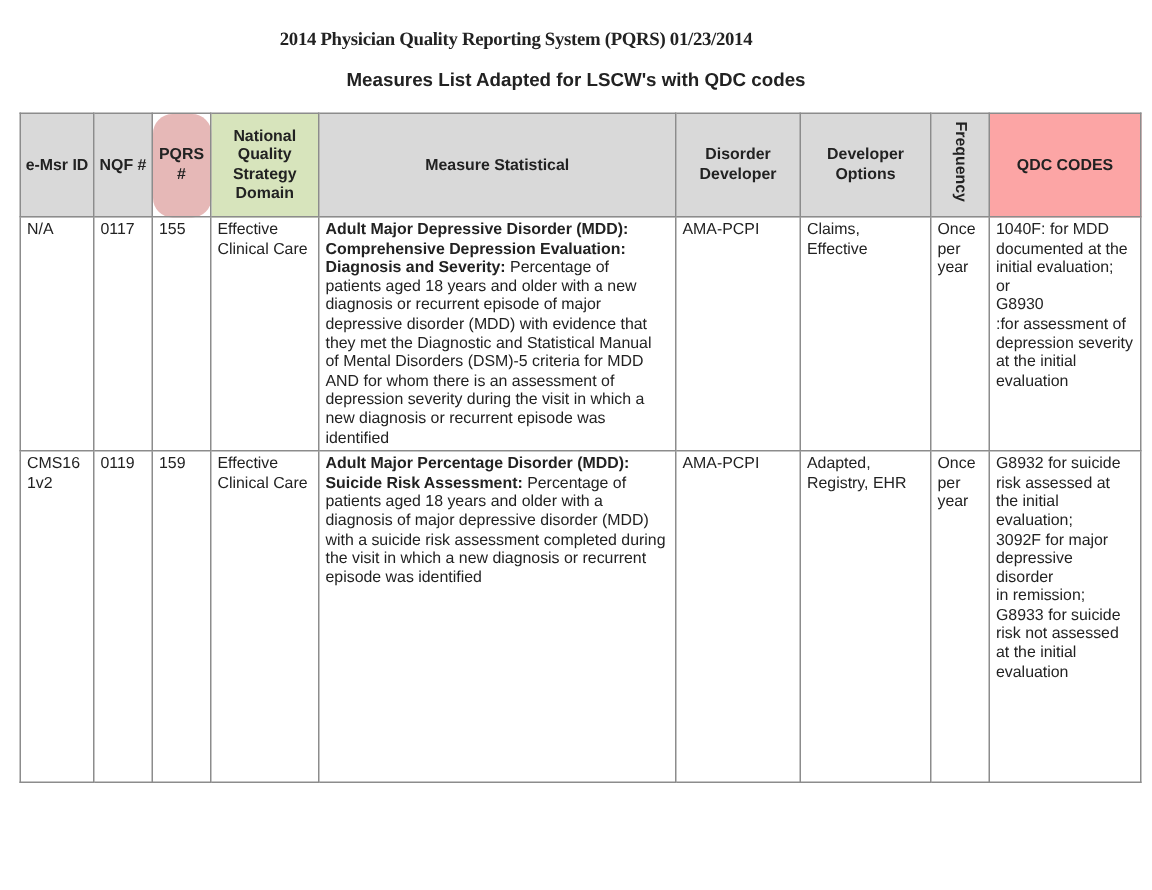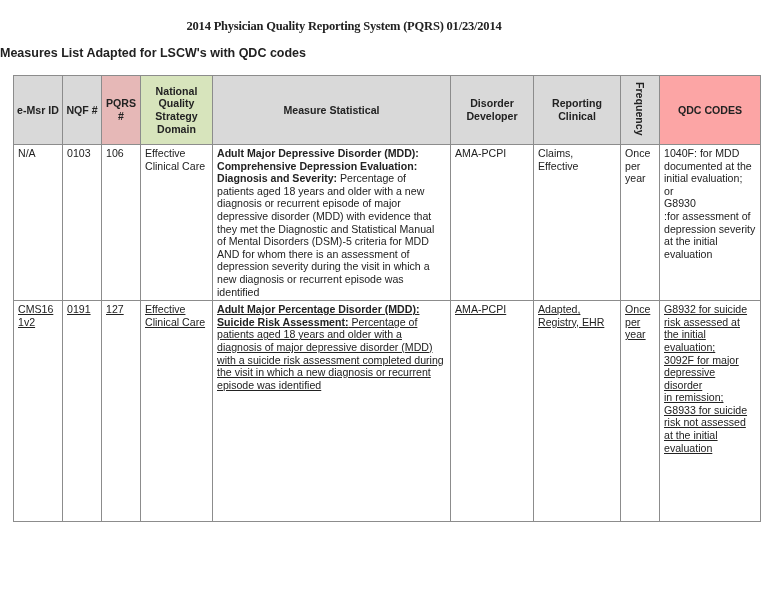--- a/index.html
+++ b/index.html
@@ -1,28 +1,28 @@
 <!DOCTYPE html>
 <html><head>
 <meta charset="utf-8">
 <style>
   html, body { margin:0; padding:0; background:#ffffff; }
   body { width:768px; height:593px; position:relative; overflow:hidden; font-family:"Liberation Sans", sans-serif; color:#222; }
   .title1 { position:absolute; top:19px; left:0; width:688px; text-align:center; font-family:"Liberation Serif", serif; font-weight:bold; font-size:12.5px; letter-spacing:-0.2px; }
-  .title2 { position:absolute; top:46px; left:0; width:768px; font-weight:bold; font-size:12.5px; }
+  .title2 { position:absolute; top:46px; left:0; width:768px; text-align:center; font-weight:bold; font-size:12.5px; }
   table { position:absolute; top:75px; left:13px; width:747px; border-collapse:collapse; table-layout:fixed; font-size:10.6px; line-height:12.6px; }
   th, td { border:1px solid #8c8c8c; vertical-align:top; padding:2px 4px; }
   th { background:#d9d9d9; font-weight:bold; text-align:center; vertical-align:middle; height:64px; padding:2px 3px; }
-  th.pqrs { background:#e6b8b7; }
+  th.pqrs { background:#e6b8b7;border-radius:13px; }
   th.nqs { background:#d7e4bc; }
   th.qdc { background:#fca5a5;text-align:center; }
   th.freq { padding:0; }
   .vert { writing-mode:vertical-rl; display:inline-block; font-weight:bold; }
   tr.r1 td { height:141px; }
-  tr.r2 td { height:216px;text-decoration:underline; }
+  tr.r2 td { height:216px; }
   b { font-weight:bold; }
   .pre { white-space:pre-line; }
 </style>
 </head>
 <body>
 
 <div class="title1">2014 Physician Quality Reporting System (PQRS) 01/23/2014</div>
 <div class="title2">Measures List Adapted for LSCW's with QDC codes</div>
 
 <table>
@@ -38,44 +38,44 @@
       <col style="width:101px">
   </colgroup>
   <thead>
     <tr>
       <th>e-Msr ID</th>
       <th>NQF #</th>
       <th class="pqrs">PQRS #</th>
       <th class="nqs">National Quality Strategy Domain</th>
       <th>Measure Statistical</th>
       <th>Disorder Developer</th>
-      <th>Reporting Clinical</th>
+      <th>Developer Options</th>
       <th class="freq"><span class="vert">Frequency</span></th>
       <th class="qdc">QDC CODES</th>
     </tr>
   </thead>
   <tbody>
     <tr class="r1">
       <td>N/A</td>
-      <td>0103</td>
-      <td>106</td>
+      <td>0117</td>
+      <td>155</td>
       <td>Effective Clinical Care</td>
       <td><b>Adult Major Depressive Disorder (MDD): Comprehensive Depression Evaluation: Diagnosis and Severity:</b><span> Percentage of patients aged 18 years and older with a new diagnosis or recurrent episode of major depressive disorder (MDD) with evidence that they met the Diagnostic and Statistical Manual of Mental Disorders (DSM)-5 criteria for MDD AND for whom there is an assessment of depression severity during the visit in which a new diagnosis or recurrent episode was identified</span></td>
       <td>AMA-PCPI</td>
       <td>Claims, Effective</td>
       <td>Once per year</td>
       <td class="pre">1040F: for MDD documented at the initial evaluation;
  or
 G8930
 :for assessment of depression severity at the initial evaluation</td>
     </tr>
     <tr class="r2">
       <td style="word-break:break-all">CMS161v2</td>
-      <td>0191</td>
-      <td>127</td>
+      <td>0119</td>
+      <td>159</td>
       <td>Effective Clinical Care</td>
       <td><b>Adult Major Percentage Disorder (MDD): Suicide Risk Assessment:</b><span> Percentage of patients aged 18 years and older with a diagnosis of major depressive disorder (MDD) with a suicide risk assessment completed during the visit in which a new diagnosis or recurrent episode was identified</span></td>
       <td>AMA-PCPI</td>
       <td>Adapted, Registry, EHR</td>
       <td>Once per year</td>
       <td class="pre">G8932 for suicide risk assessed at the initial evaluation;
 3092F for major depressive disorder
 in remission;
 G8933 for suicide risk not assessed at the initial evaluation</td>
     </tr>

